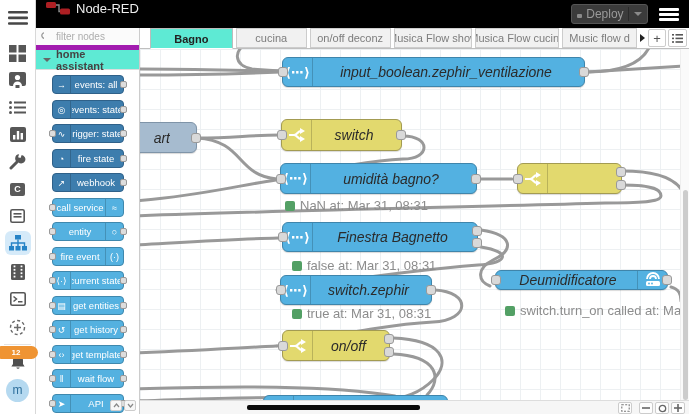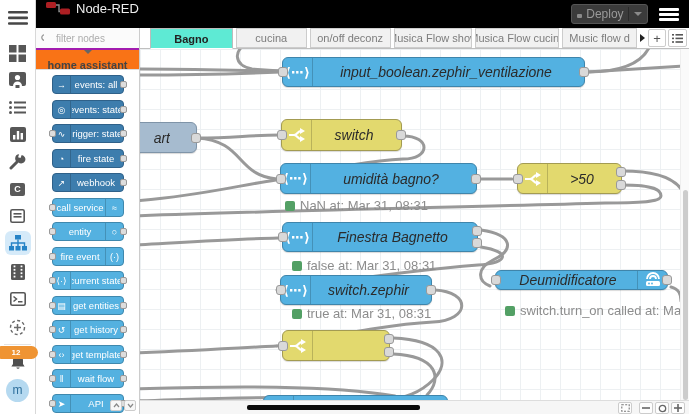--- a/index.html
+++ b/index.html
@@ -34,26 +34,26 @@
   .deploy-caret { width:0; height:0; border-left:4px solid transparent; border-right:4px solid transparent;
                   border-top:4px solid #8a8a8a; margin-left:2px; border-left-width:4px; }
   .deploy-sep { width:1px; height:14px; background:#2a2a2a; }
   .hdr-menu { position:absolute; right:10px; top:8px; width:20px; height:13px; display:flex;
               flex-direction:column; justify-content:space-between; }
   .hdr-menu i { display:block; height:2.6px; background:#fff; border-radius:1px; }
 
   
   .palette { position:absolute; left:36px; top:28px; width:104px; bottom:0; background:#fff;
              border-right:1px solid #ccc; z-index:10; }
-  .pal-search { height:22px; background:#fbfbfb; border-bottom:2px solid #a21caf; display:flex;
+  .pal-search { height:22px; background:#fbfbfb; border-bottom:5px solid #a21caf; display:flex;
                 align-items:center; padding:0 5px; gap:12px; }
   .pal-search input { border:0; outline:0; background:transparent; width:78px; font-size:10px; color:#555; }
   .pal-search input::placeholder { color:#adadad; }
-  .pal-cat { height:20px; background:#f97316; border-bottom:1px solid #ddd; display:flex;
-             align-items:center; padding:0 7px; gap:5px; font-size:11px; font-weight:bold; color:#444;flex-direction:column; }
+  .pal-cat { height:20px; background:#5eead4; border-bottom:1px solid #ddd; display:flex;
+             align-items:center; padding:0 7px; gap:5px; font-size:11px; font-weight:bold; color:#444; }
   .cat-caret { width:0; height:0; border-left:4px solid transparent; border-right:4px solid transparent;
                border-top:4px solid #666; }
   .pnode { position:absolute; left:16px; width:72px; height:19px; border-radius:4px; font-size:9.5px;
            color:#fff; }
   .pnode.dark  { background:#3d7dad; border:1px solid #2f6189; }
   .pnode.light { background:#54b1e0; border:1px solid #3f88ad; }
   .picon { position:absolute; top:0; bottom:0; width:18px; display:flex; align-items:center;
            justify-content:center; font-size:9px; color:#fff; }
   .picon.l { left:0; border-right:1px solid rgba(0,0,0,0.18); }
   .picon.r { right:0; border-left:1px solid rgba(0,0,0,0.18); }
@@ -466,21 +466,20 @@
       <span>NaN at: Mar 31, 08:31</span>
     </div>
 
     <div class="cnode yellow" style="left:377px;top:114px;width:105px;height:31px">
       <span class="cicon l">
           <svg width="18" height="16" viewBox="0 0 18 16">
             <path d="M1 8 h5 c3.5 0 3.5 -4 7 -4 M6 8 c3.5 0 3.5 4 7 4" stroke="#fff" stroke-width="2.2" fill="none"></path>
             <path d="M12 1 L17 4 L12 7 Z M12 9 L17 12 L12 15 Z" fill="#fff"></path>
           </svg>
         </span>
-      <span class="clabel l">&gt;50</span>
       <span class="port in"></span>
       <span class="port out1"></span>
       <span class="port out2"></span>
     </div>
 
     <div class="cnode blue" style="left:142px;top:173px;width:196px;height:30px">
       <span class="cicon l">⟨⋯⟩</span>
       <span class="clabel l">Finestra Bagnetto</span>
       <span class="port in"></span>
       <span class="port out1"></span>
@@ -521,20 +520,21 @@
       <span>switch.turn_on called at: Ma</span>
     </div>
 
     <div class="cnode yellow" style="left:142px;top:281px;width:108px;height:31px">
       <span class="cicon l">
           <svg width="18" height="16" viewBox="0 0 18 16">
             <path d="M1 8 h5 c3.5 0 3.5 -4 7 -4 M6 8 c3.5 0 3.5 4 7 4" stroke="#fff" stroke-width="2.2" fill="none"></path>
             <path d="M12 1 L17 4 L12 7 Z M12 9 L17 12 L12 15 Z" fill="#fff"></path>
           </svg>
         </span>
+      <span class="clabel l">on/off</span>
       <span class="port in"></span>
       <span class="port out1"></span>
       <span class="port out2"></span>
     </div>
 
     <div class="cnode blue" style="left:123px;top:346px;width:185px;height:30px">
       <span class="cicon l"></span>
     </div>
   </div>
 

